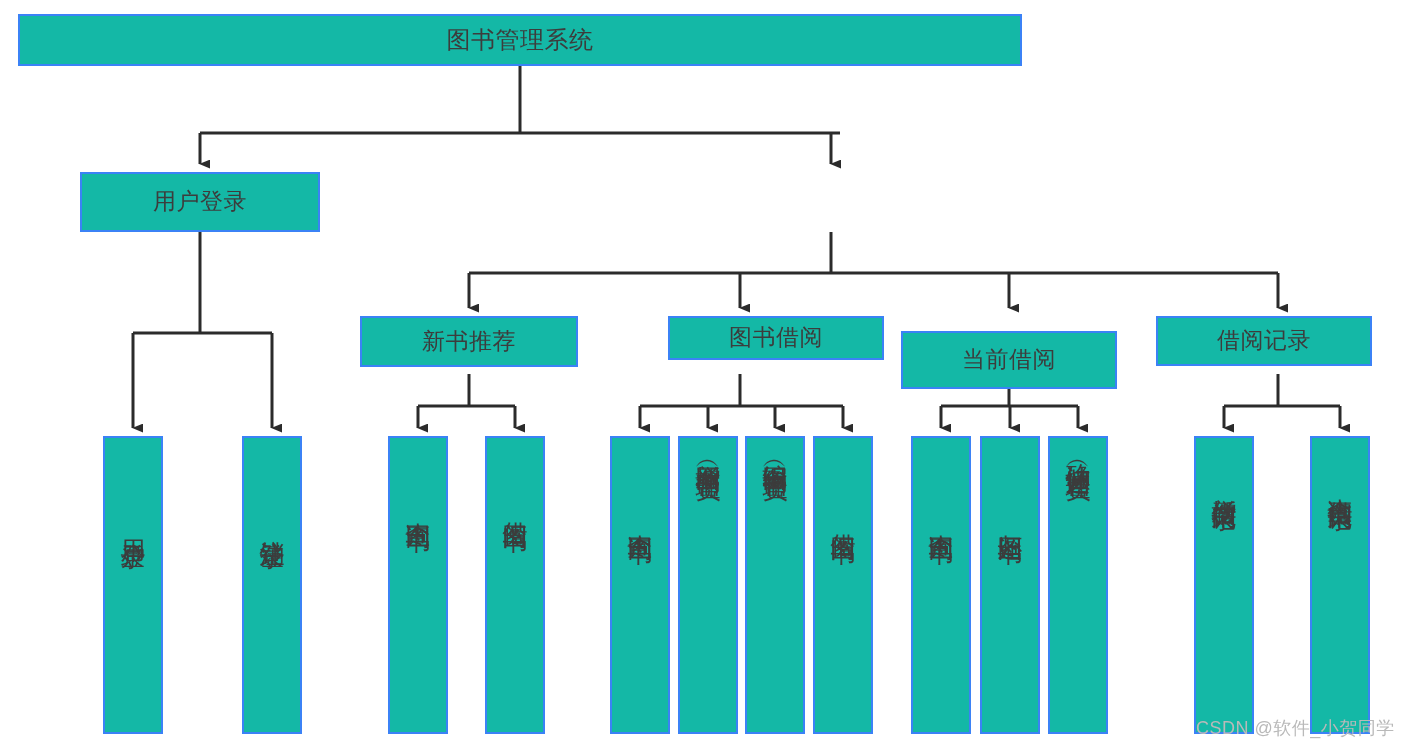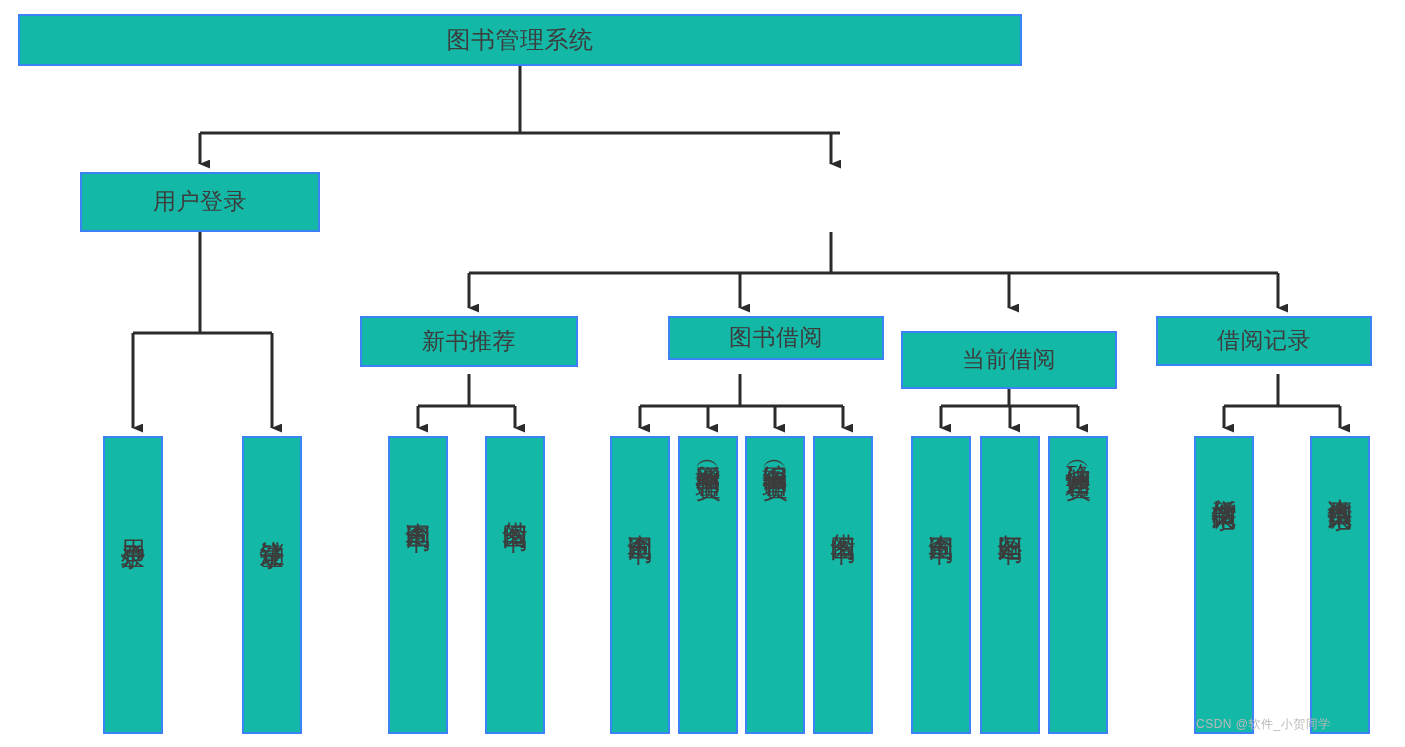--- a/index.html
+++ b/index.html
@@ -59,21 +59,21 @@
   .node.vert .label {
     writing-mode: vertical-rl;
     text-orientation: upright;
     font-size: 25px;
     line-height: 1.08;
     letter-spacing: 2px;
     white-space: nowrap;
   }
   .watermark {
     position: absolute;
-    font-size: 12px;
+    font-size: 18px;
     color: #b9b9b9;
     white-space: nowrap;
     letter-spacing: 0.5px;
   }
 </style>
 </head>
 <body>
 
 <div id="canvas">
 

